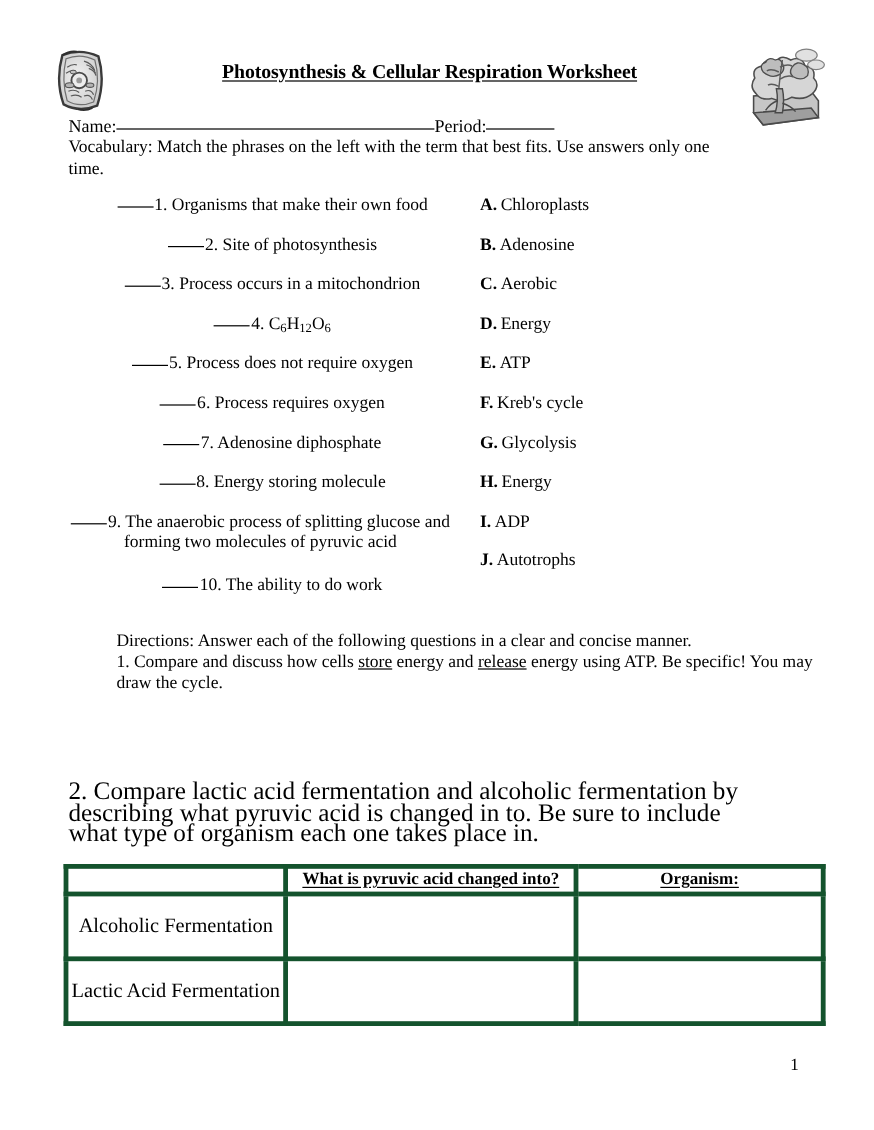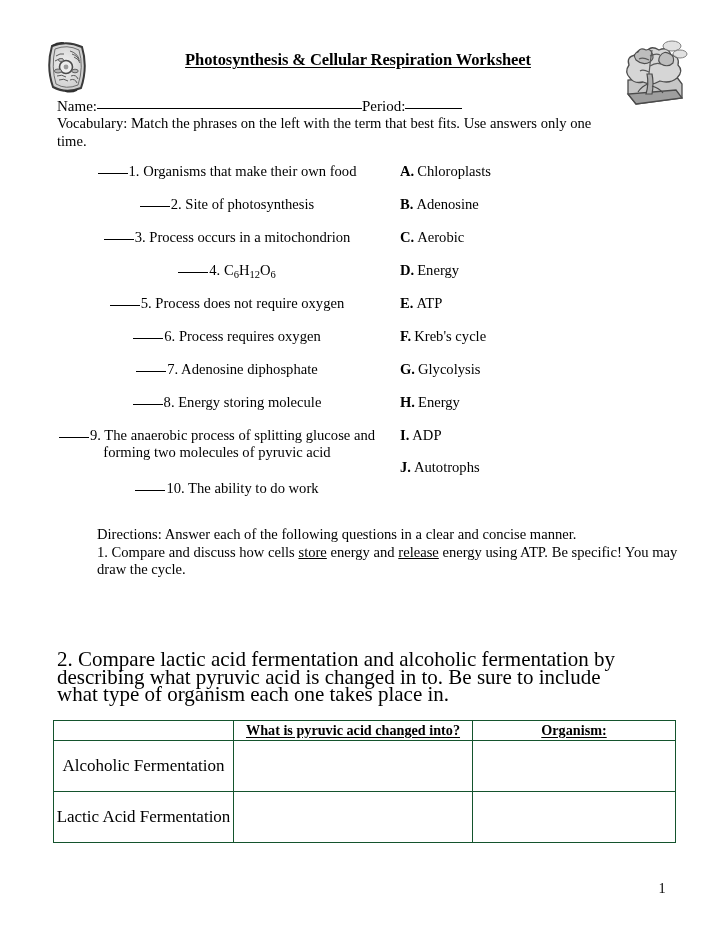--- a/index.html
+++ b/index.html
@@ -157,21 +157,21 @@
   .fermentation-table {
     position: absolute;
     left: 53px;
     top: 720px;
     width: 619px;
     border-collapse: collapse;
     table-layout: fixed;
     font-size: 14.2px;
   }
   .fermentation-table td {
-    border: 1px solid #14532d;
+    border: 4px solid #14532d;
     padding: 0;
     vertical-align: middle;
   }
   .col-label  { width: 179px; }
   .col-what   { width: 238px; }
   .col-org    { width: 202px; }
 
   .hdr-row td {
     height: 19px;
     text-align: center;

